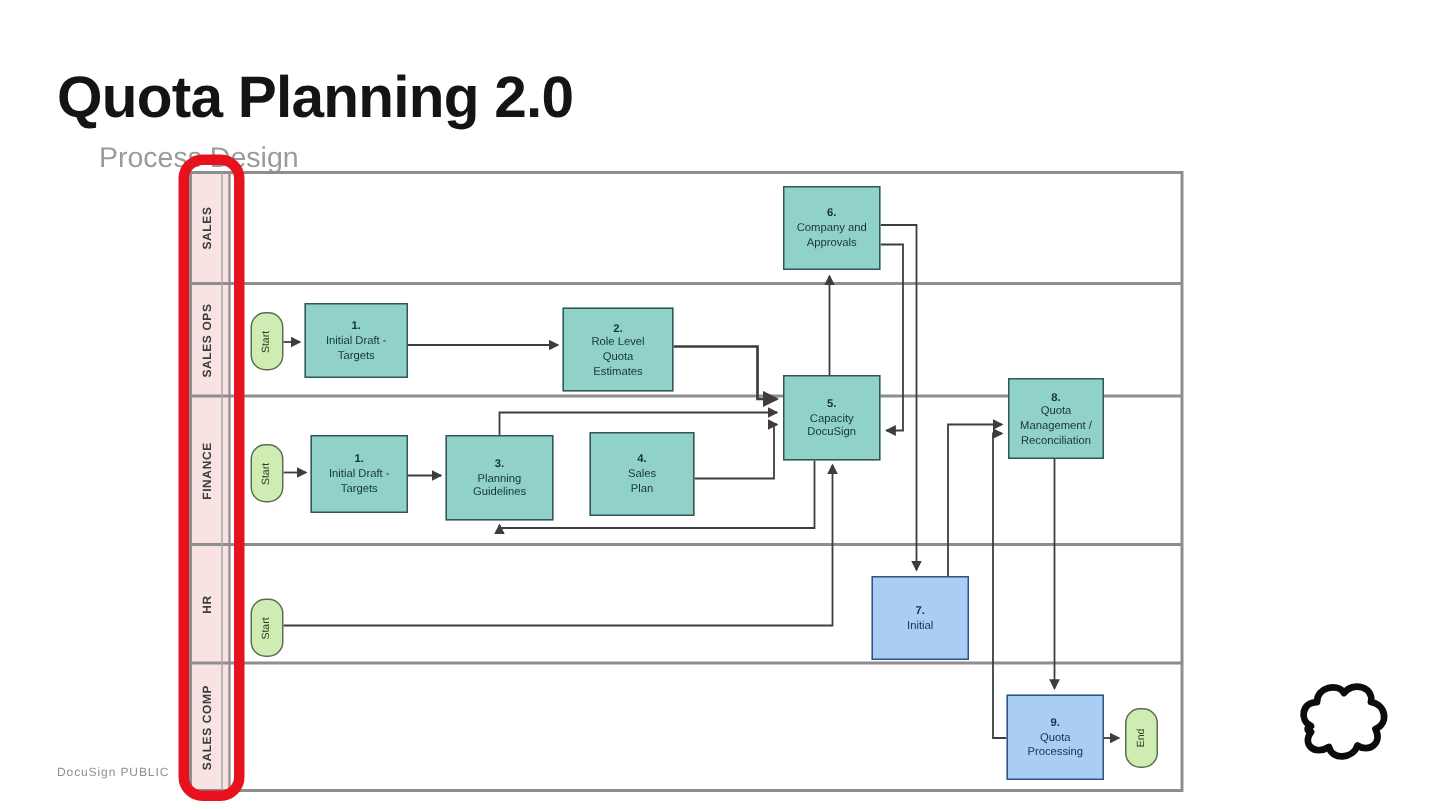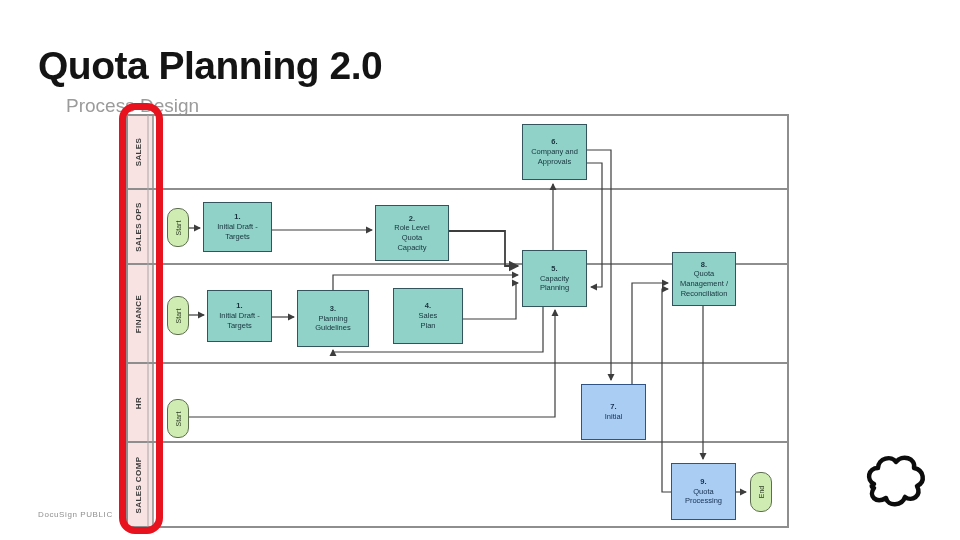--- a/index.html
+++ b/index.html
@@ -125,31 +125,31 @@
 
 <div class="task teal" style="left:203px;top:202px;width:69px;height:50px;">
   <span class="num">1.</span>
   <span class="lbl">Initial Draft -
 Targets</span>
 </div>
 <div class="task teal" style="left:375px;top:205px;width:74px;height:56px;">
   <span class="num">2.</span>
   <span class="lbl">Role Level
 Quota
-Capacity</span>
+Estimates</span>
 </div>
 <div class="task teal" style="left:522px;top:124px;width:65px;height:56px;">
   <span class="num">6.</span>
   <span class="lbl">Company and
 Approvals</span>
 </div>
 <div class="task teal" style="left:522px;top:250px;width:65px;height:57px;">
   <span class="num">5.</span>
   <span class="lbl">Capacity
-Planning</span>
+DocuSign</span>
 </div>
 <div class="task teal" style="left:672px;top:252px;width:64px;height:54px;">
   <span class="num">8.</span>
   <span class="lbl">Quota
 Management /
 Reconciliation</span>
 </div>
 <div class="task teal" style="left:207px;top:290px;width:65px;height:52px;">
   <span class="num">1.</span>
   <span class="lbl">Initial Draft -

